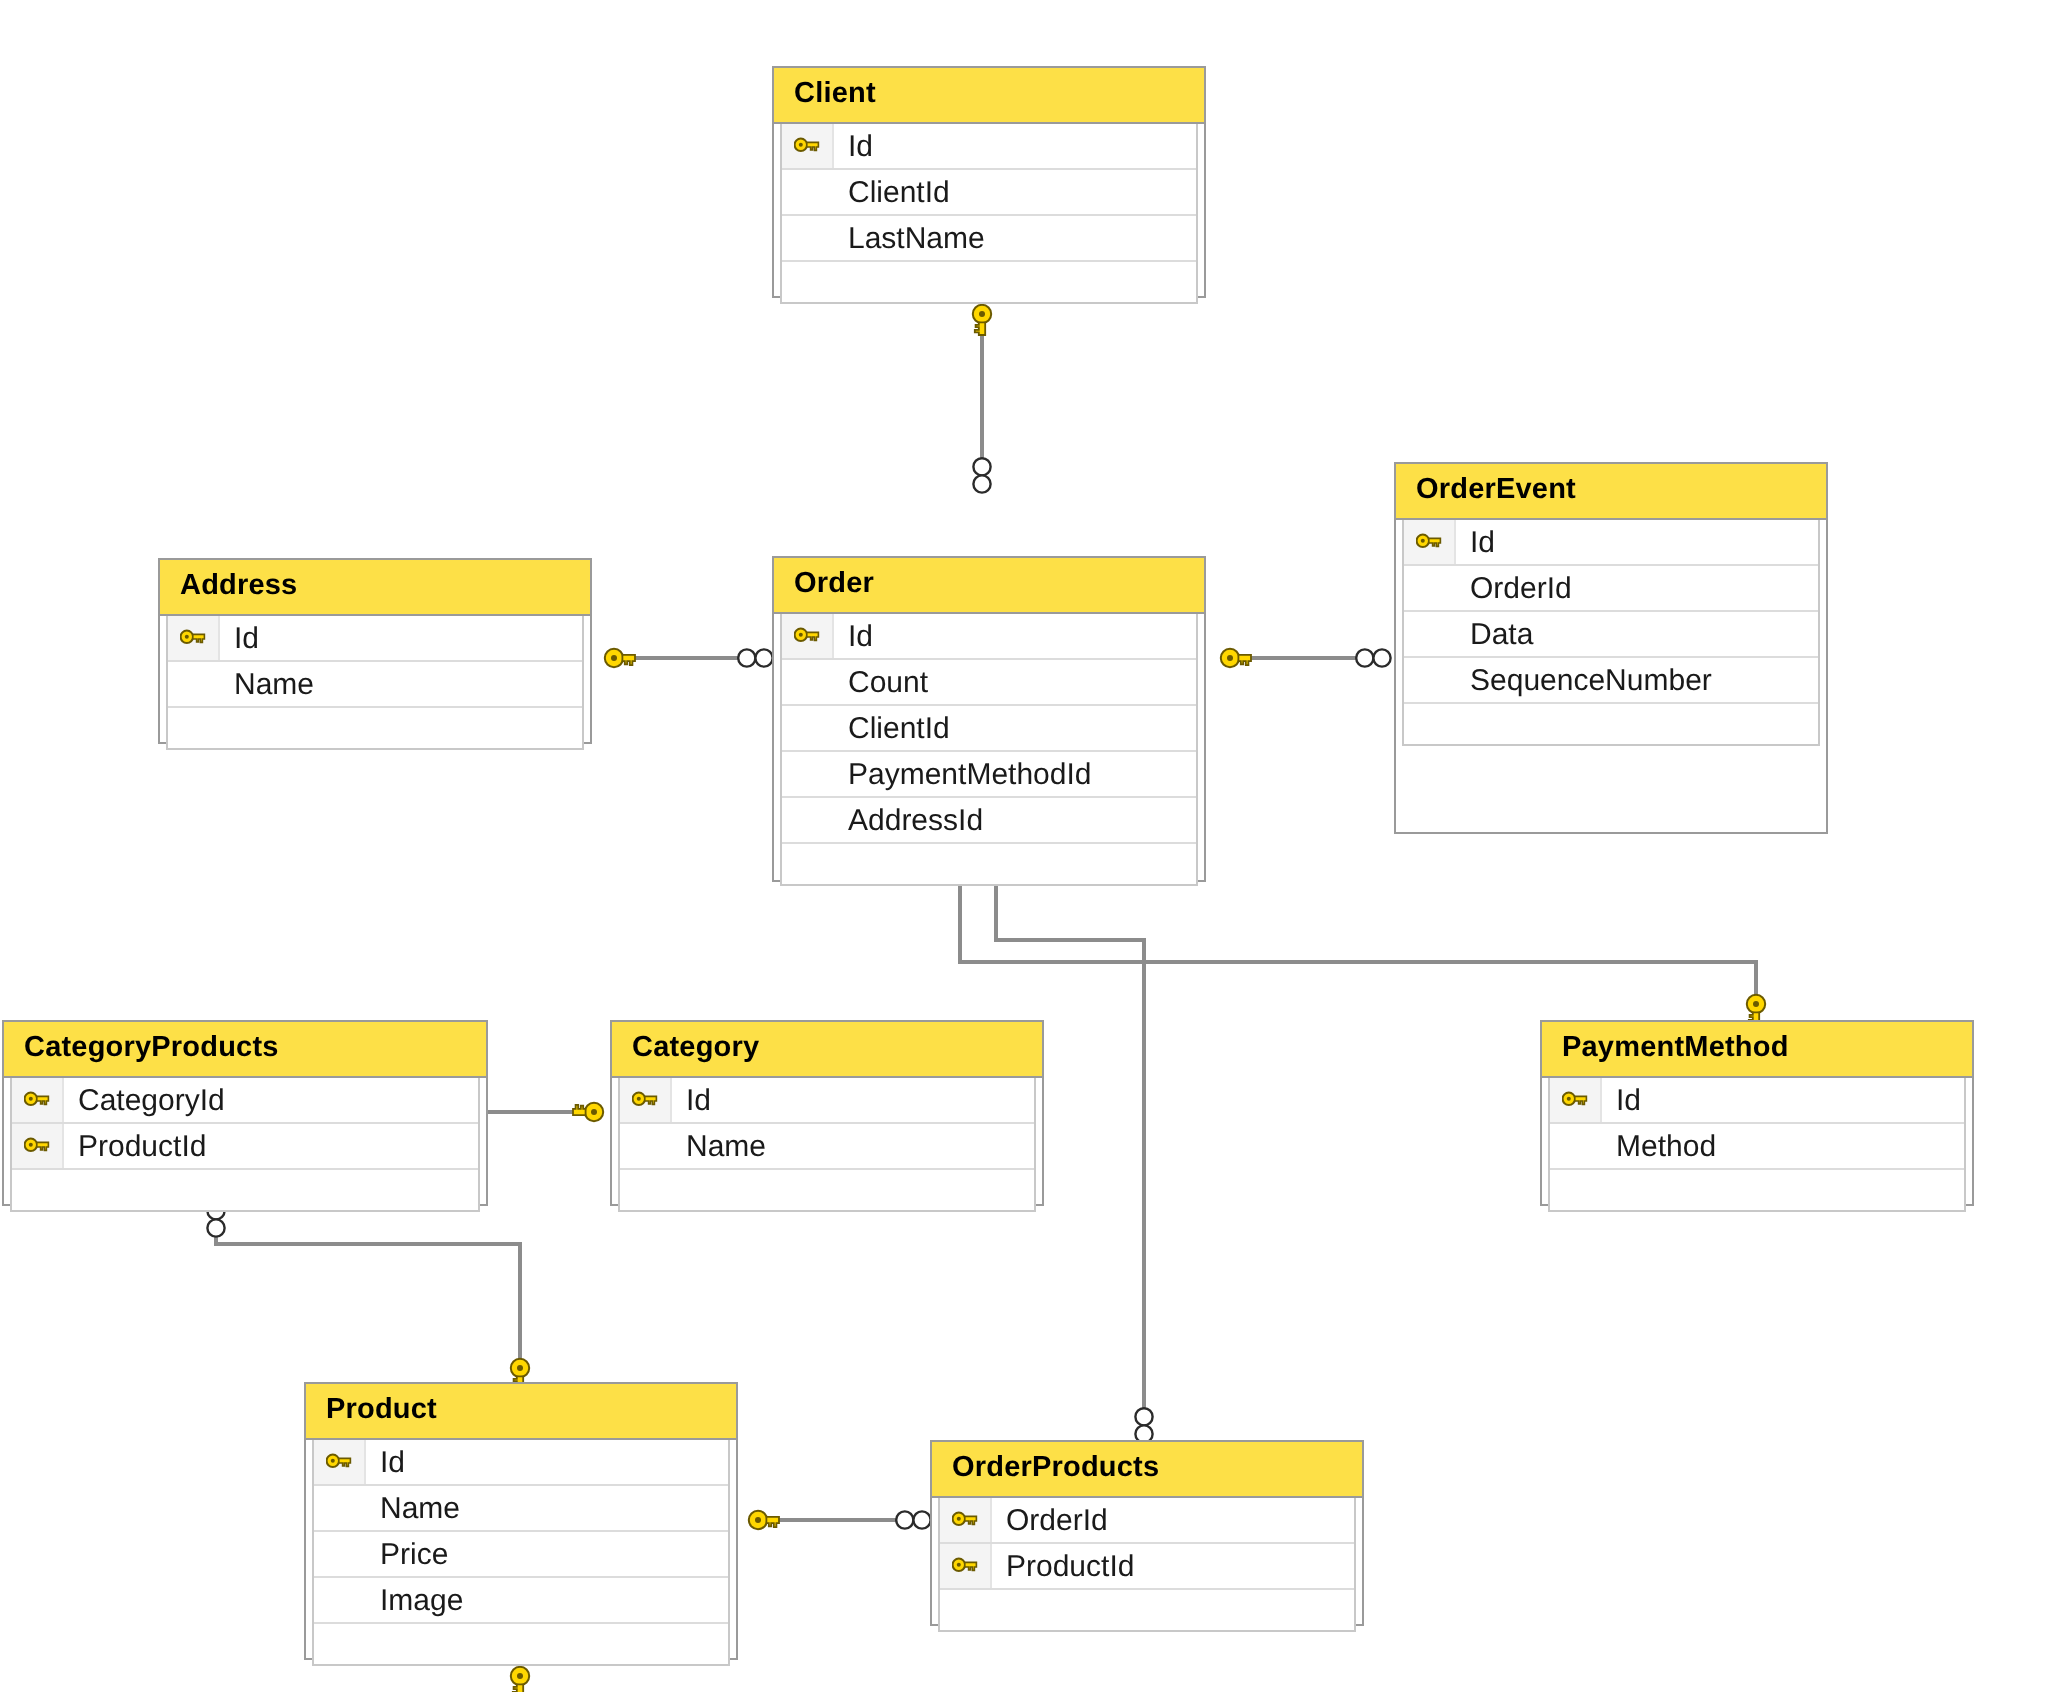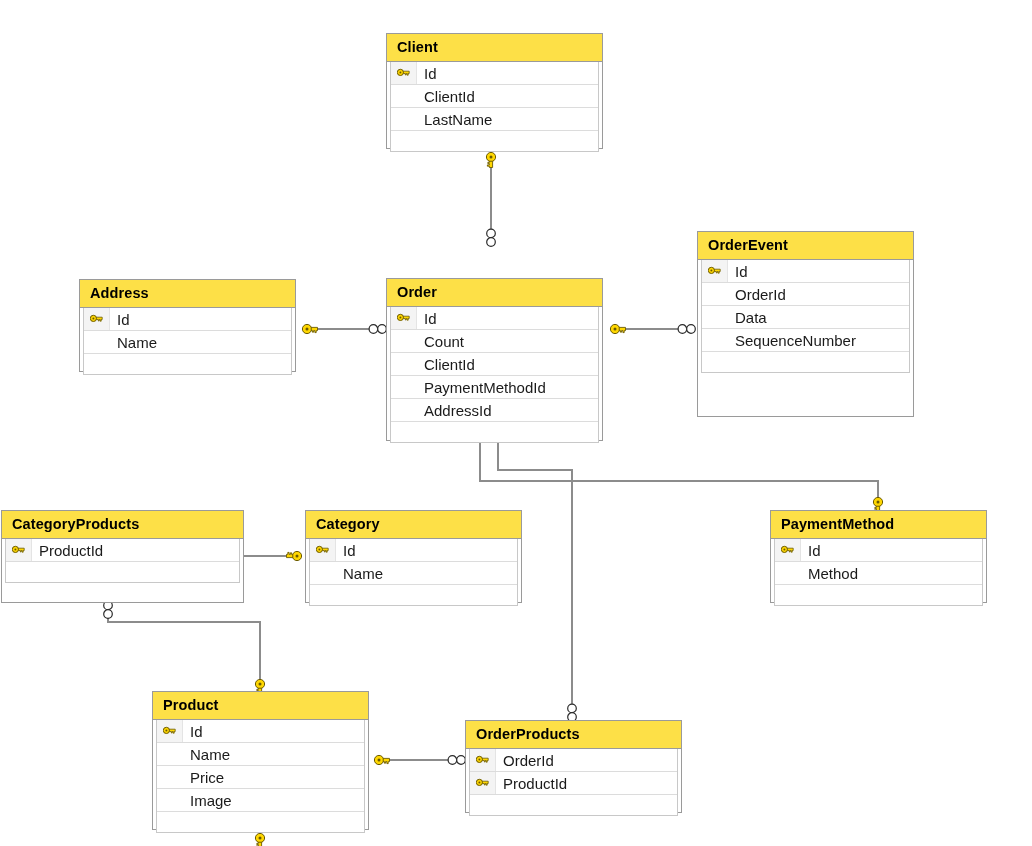--- a/index.html
+++ b/index.html
@@ -237,20 +237,30 @@
         <div class="ent-header">CategoryProducts</div>
         <div class="ent-body">
           <div class="attr pk">
             <div class="keycell">
               <svg class="keyglyph" viewBox="0 0 13 11">
                 <circle cx="3.4" cy="4.4" r="3.1" fill="#ffd700" stroke="#6b5a00" stroke-width="1"></circle>
                 <circle cx="3.4" cy="4.4" r="1.0" fill="#6b5a00"></circle>
                 <path d="M6.4 3.2 L12.2 3.2 L12.2 5.5 L11.2 5.5 L11.2 7.2 L10.2 7.2 L10.2 5.5 L9.2 5.5 L9.2 7.0 L8.3 7.0 L8.3 5.5 L6.4 5.5 Z" fill="#ffd700" stroke="#6b5a00" stroke-width="0.8"></path>
               </svg>
             </div>
+            <div class="aname">CategoryId</div>
+          </div>
+          <div class="attr pk">
+            <div class="keycell">
+              <svg class="keyglyph" viewBox="0 0 13 11">
+                <circle cx="3.4" cy="4.4" r="3.1" fill="#ffd700" stroke="#6b5a00" stroke-width="1"></circle>
+                <circle cx="3.4" cy="4.4" r="1.0" fill="#6b5a00"></circle>
+                <path d="M6.4 3.2 L12.2 3.2 L12.2 5.5 L11.2 5.5 L11.2 7.2 L10.2 7.2 L10.2 5.5 L9.2 5.5 L9.2 7.0 L8.3 7.0 L8.3 5.5 L6.4 5.5 Z" fill="#ffd700" stroke="#6b5a00" stroke-width="0.8"></path>
+              </svg>
+            </div>
             <div class="aname">ProductId</div>
           </div>
           <div class="filler"></div>
         </div>
       </div>
       <div class="entity" style="left: 305px; top: 510px; width: 217px; height: 93px;">
         <div class="ent-header">Category</div>
         <div class="ent-body">
           <div class="attr pk">
             <div class="keycell">

